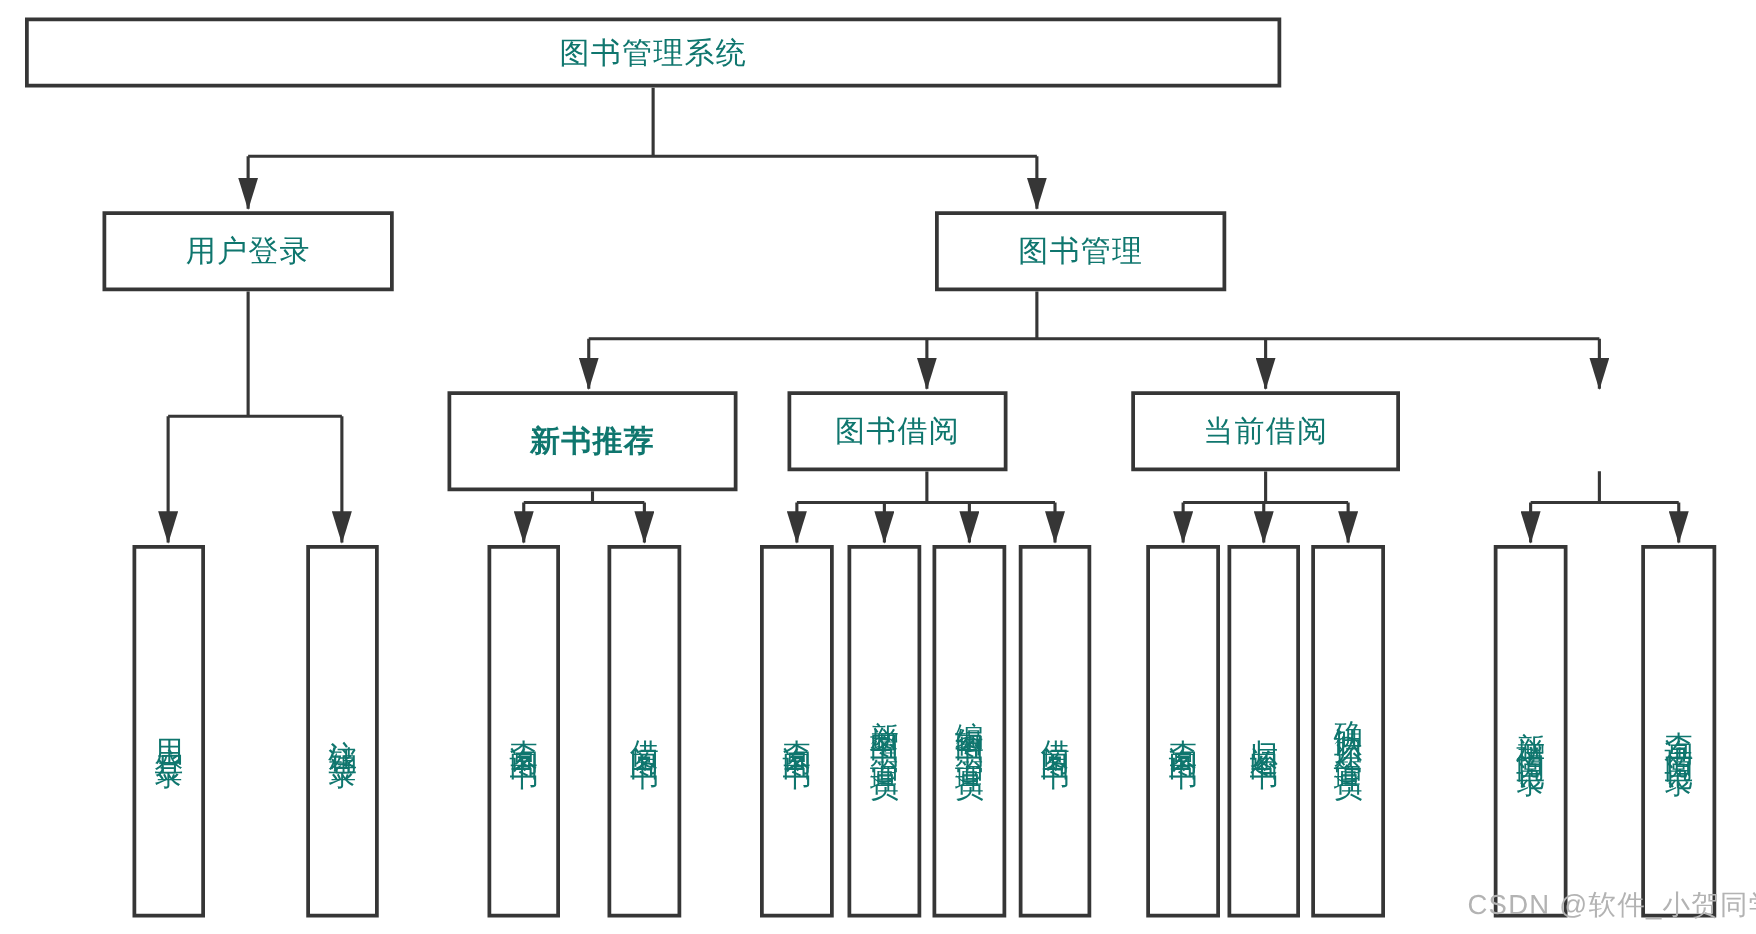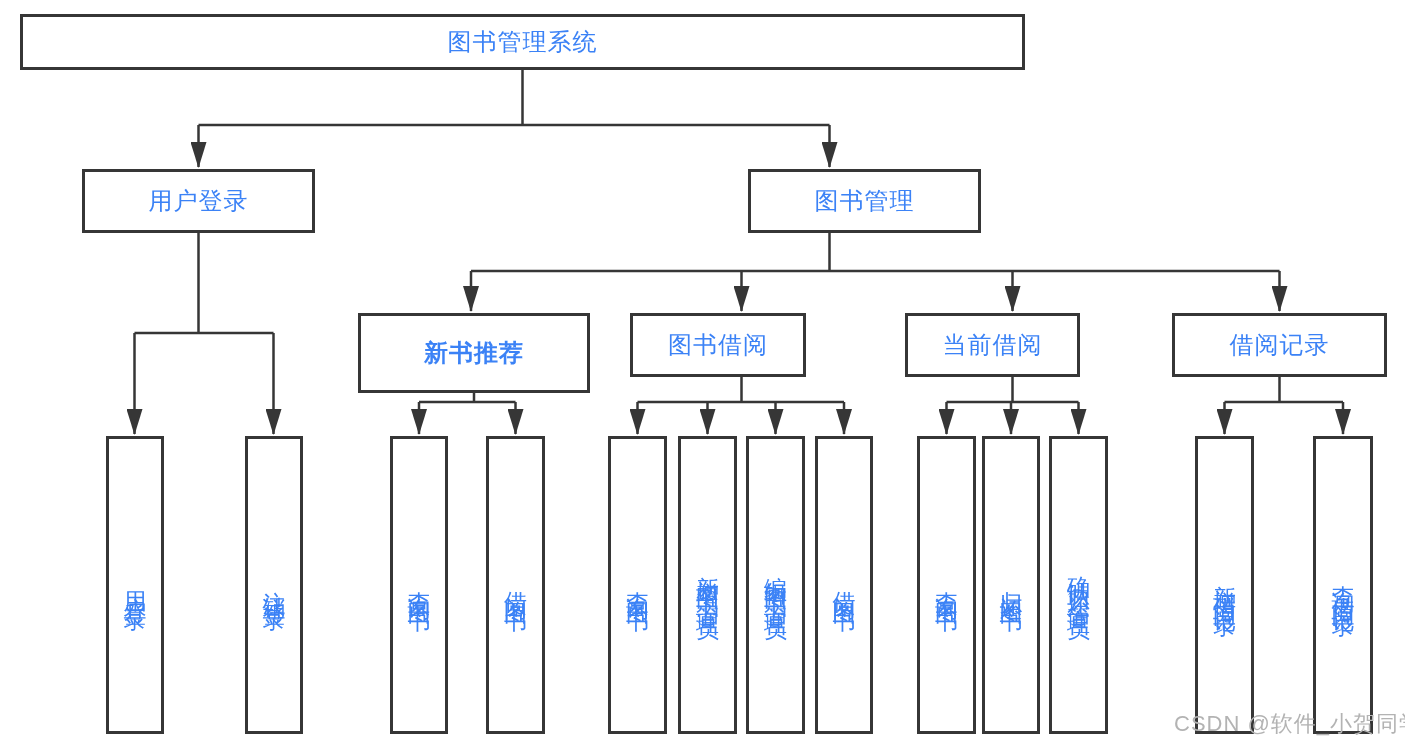--- a/index.html
+++ b/index.html
@@ -10,21 +10,21 @@
     background: #ffffff;
     font-family: "Liberation Sans", "DejaVu Sans", sans-serif;
     overflow: hidden;
   }
   svg.wires { position: absolute; left: 0; top: 0; z-index: 1; }
   .node {
     position: absolute;
     box-sizing: border-box;
     background: #ffffff;
     border: 3px solid #363636;
-    color: #3b82f6;
+    color: #0f766e;
     display: flex;
     align-items: center;
     justify-content: center;
     font-size: 24px;
     letter-spacing: 1px;
     z-index: 2;
     text-align: center;
   }
   .leaf {
     writing-mode: vertical-rl;
@@ -93,22 +93,21 @@
     </g>
   </svg>
 
   <div class="node" style="left:20px; top:14px; width:1005px; height:56px;">图书管理系统</div>
 
   <div class="node" style="left:82px; top:169px; width:233px; height:64px;">用户登录</div>
   <div class="node" style="left:713px; top:169px; width:233px; height:64px;margin-left:35px;">图书管理</div>
 
   <div class="node" style="left:358px; top:313px; width:232px; height:80px;font-weight:bold;">新书推荐</div>
   <div class="node" style="left:630px; top:313px; width:176px; height:64px;">图书借阅</div>
-  <div class="node" style="left:905px; top:313px; width:175px; height:64px;">当前借阅</div>
-  <div class="node" style="left:1172px; top:313px; width:215px; height:64px;">借阅记录</div>
+  <div class="node" style="left:905px; top:313px; width:215px; height:64px;">当前借阅</div>
 
   <div class="node leaf" style="left:106px; top:436px; width:58px; height:298px;">用户登录</div>
   <div class="node leaf" style="left:245px; top:436px; width:58px; height:298px;">注销登录</div>
 
   <div class="node leaf" style="left:390px; top:436px; width:58px; height:298px;">查询图书</div>
   <div class="node leaf" style="left:486px; top:436px; width:59px; height:298px;">借阅图书</div>
 
   <div class="node leaf" style="left:608px; top:436px; width:59px; height:298px;">查询图书</div>
   <div class="node leaf" style="left:678px; top:436px; width:59px; height:298px;">新增图书（管理员）</div>
   <div class="node leaf" style="left:746px; top:436px; width:59px; height:298px;">编辑图书（管理员）</div>

